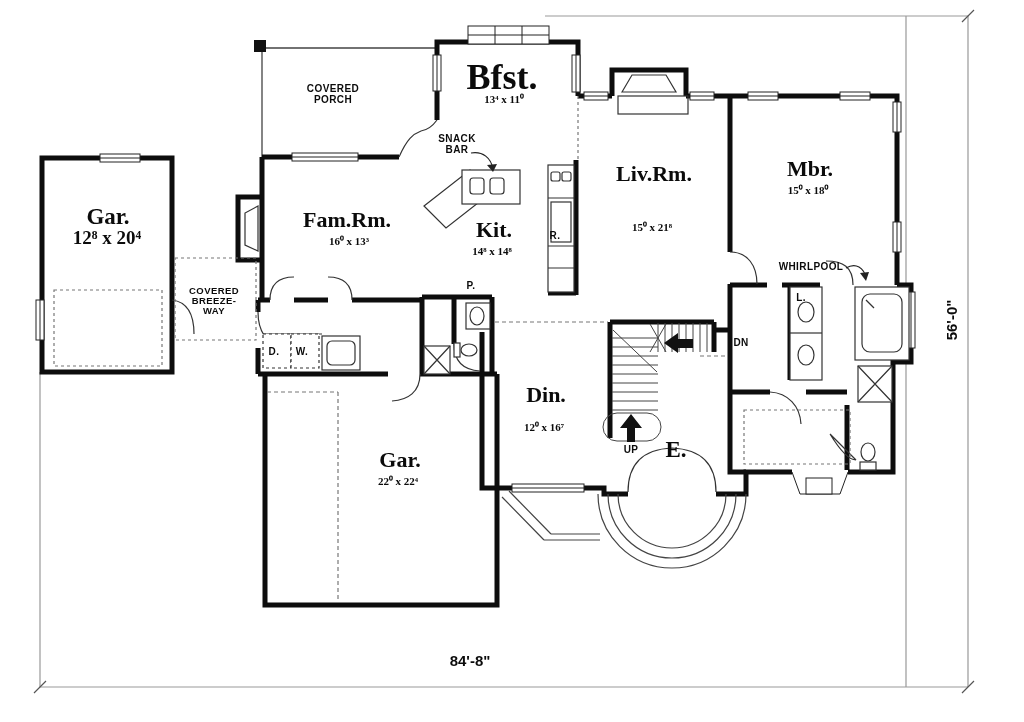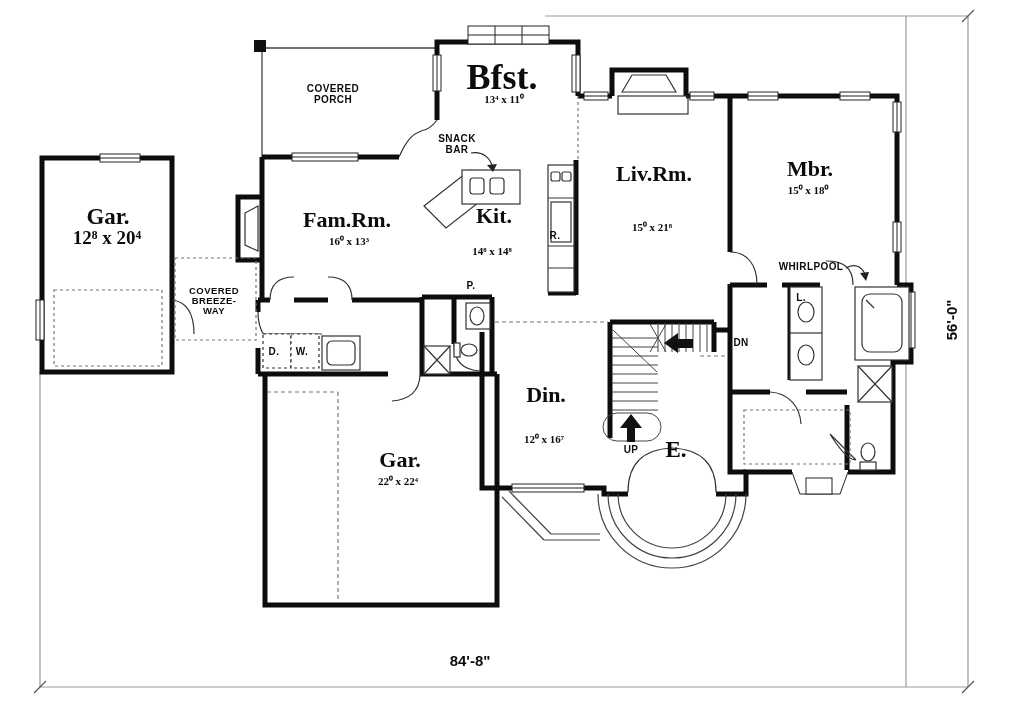--- a/index.html
+++ b/index.html
@@ -222,21 +222,21 @@
   <div class="lbl room-dims" style="left:504px;top:100px;">13⁴ x 11⁰</div>
 
   <div class="lbl tag" style="left:333px;top:94px;">COVERED
 PORCH</div>
   <div class="lbl tag" style="left:457px;top:144px;">SNACK
 BAR</div>
 
   <div class="lbl room-name" style="left:347px;top:220px;">Fam.Rm.</div>
   <div class="lbl room-dims" style="left:349px;top:242px;">16⁰ x 13³</div>
 
-  <div class="lbl room-name" style="left:494px;top:216px;text-align:center;">Kit.</div>
+  <div class="lbl room-name" style="left:494px;top:230px;text-align:center;">Kit.</div>
   <div class="lbl room-dims" style="left:492px;top:252px;">14⁸ x 14⁸</div>
 
   <div class="lbl room-name" style="left:654px;top:174px;">Liv.Rm.</div>
   <div class="lbl room-dims" style="left:652px;top:196px;margin-top:32px;">15⁰ x 21⁸</div>
 
   <div class="lbl room-name" style="left:810px;top:169px;font-family:Liberation Serif, serif;">Mbr.</div>
   <div class="lbl room-dims" style="left:808px;top:191px;">15⁰ x 18⁰</div>
 
   <div class="lbl room-name sm" style="left:108px;top:217px;">Gar.</div>
   <div class="lbl room-dims sm" style="left:107px;top:238px;">12⁸ x 20⁴</div>
@@ -245,21 +245,21 @@
 BREEZE-
 WAY</div>
 
   <div class="lbl tag" style="left:274px;top:352px;">D.</div>
   <div class="lbl tag" style="left:302px;top:352px;">W.</div>
   <div class="lbl tag" style="left:471px;top:286px;">P.</div>
   <div class="lbl tag" style="left:555px;top:236px;">R.</div>
   <div class="lbl tag" style="left:801px;top:298px;">L.</div>
 
   <div class="lbl room-name" style="left:546px;top:395px;">Din.</div>
-  <div class="lbl room-dims" style="left:544px;top:440px;">12⁰ x 16⁷</div>
+  <div class="lbl room-dims" style="left:544px;top:428px;">12⁰ x 16⁷</div>
 
   <div class="lbl room-name" style="left:400px;top:460px;">Gar.</div>
   <div class="lbl room-dims" style="left:398px;top:482px;">22⁰ x 22⁴</div>
 
   <div class="lbl room-name sm" style="left:676px;top:450px;">E.</div>
   <div class="lbl tag" style="left:631px;top:450px;">UP</div>
   <div class="lbl tag" style="left:741px;top:343px;">DN</div>
   <div class="lbl tag" style="left:811px;top:267px;">WHIRLPOOL</div>
 
   <div class="lbl dim-label vert" style="left:952px;top:320px;">56'-0"</div>

